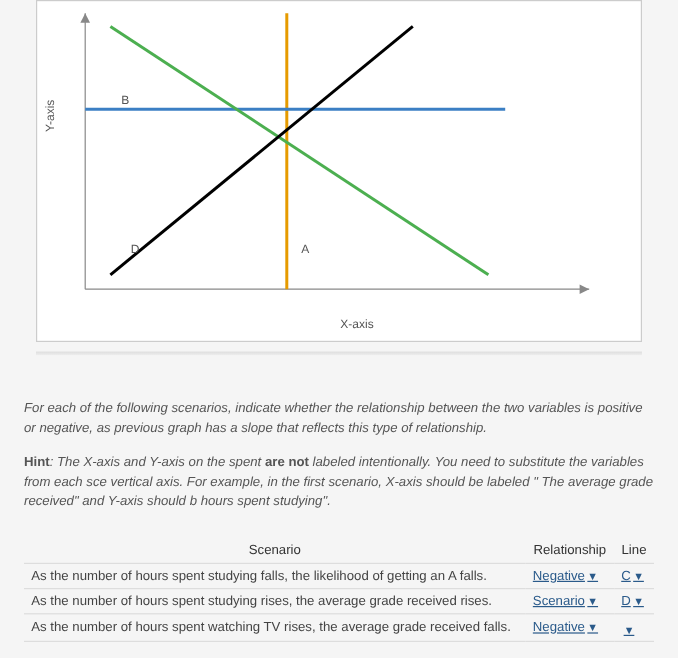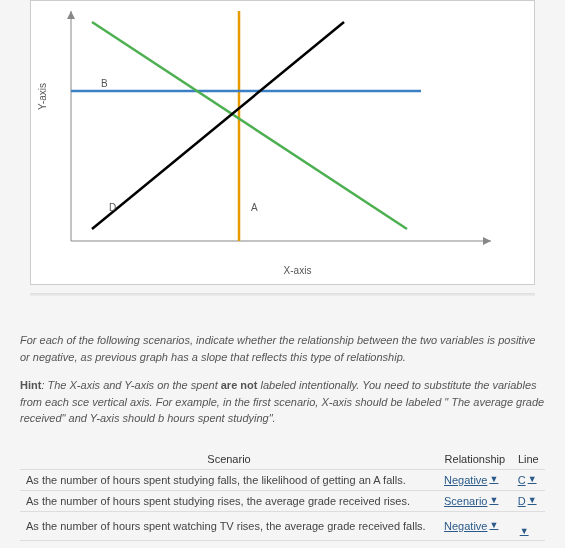--- a/index.html
+++ b/index.html
@@ -11,21 +11,21 @@
     svg { display: block; }
     .divider-line { height: 3px; background: linear-gradient(#ddd, #eee); margin: 8px 30px 0 30px; }
     .content { padding: 36px 20px 10px 20px; font-style: italic; color: #555; line-height: 1.5; font-size: 11px; }
     .content p { margin-bottom: 12px; }
     .bold { font-weight: bold; font-style: normal; }
     .table-area { padding: 0 20px 10px 20px; }
     .htable { width: 100%; border-collapse: collapse; font-size: 11px; }
     .htable th { text-align: center; font-weight: normal; padding: 4px 6px; color: #333; }
     .htable td { padding: 4px 6px; color: #444; }
     .htable th, .htable td { border-bottom: 1px solid #ddd; }
-    .dropdown { color: #2a5a8a; text-decoration: underline; cursor: pointer; display: inline-flex; align-items: flex-start; gap: 2px; }
+    .dropdown { color: #2a5a8a; text-decoration: underline; cursor: pointer; display: inline-flex; align-items: center; gap: 2px; }
     .caret { font-size: 9px; }
     .pt-label { font-size: 10px; fill: #555; font-family: Arial; }
   </style>
 </head>
 <body>
 
 <div class="chart-container">
   <div class="chart-area">
     <span class="y-axis-label">Y-axis</span>
     <svg width="500" height="260">

